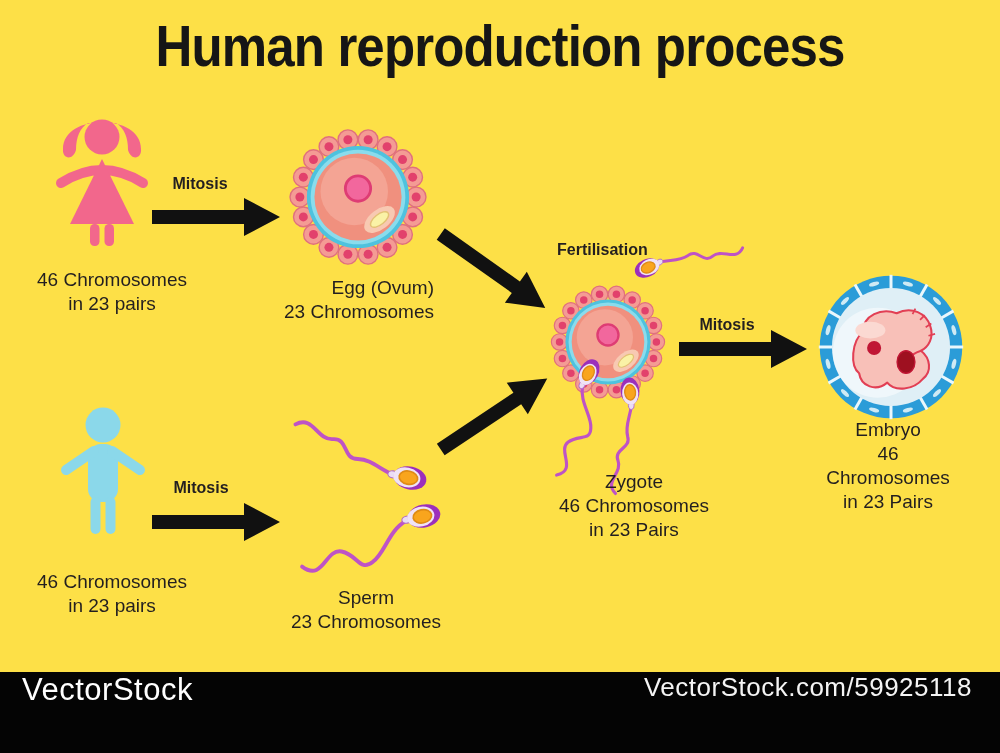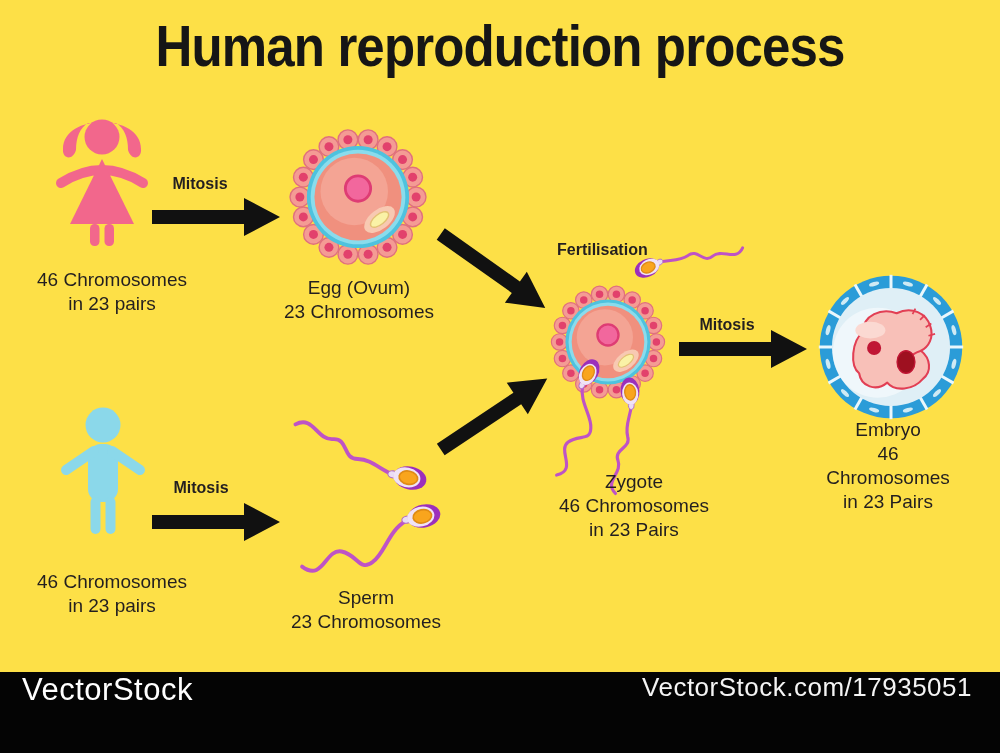--- a/index.html
+++ b/index.html
@@ -223,21 +223,21 @@
     </g>
   </svg>
 
   <div class="lbl proc ctr" style="left:200px; top:172px;">Mitosis</div>
 
   <div class="lbl ctr" style="left:112px; top:268px;">
     <div>46 Chromosomes</div>
     <div>in 23 pairs</div>
   </div>
 
-  <div class="lbl ctr" style="left:359px; top:276px;">
+  <div class="lbl ctr" style="left:359px; top:276px;text-align:right;">
     <div>Egg (Ovum)</div>
     <div>23 Chromosomes</div>
   </div>
 
   <div class="lbl proc" style="left:557px; top:238px;">Fertilisation</div>
 
   <div class="lbl ctr" style="left:610px; top:470px;margin-left:24px;">
     <div>Zygote</div>
     <div>46 Chromosomes</div>
     <div>in 23 Pairs</div>
@@ -258,16 +258,16 @@
     <div>in 23 pairs</div>
   </div>
 
   <div class="lbl ctr" style="left:366px; top:586px;">
     <div>Sperm</div>
     <div>23 Chromosomes</div>
   </div>
 
   <div id="footer">
     <span class="logo">VectorStock</span>
-    <span class="credit">VectorStock.com/17935051</span>
+    <span class="credit">VectorStock.com/59925118</span>
   </div>
 
 </div>
 
 </body></html>

